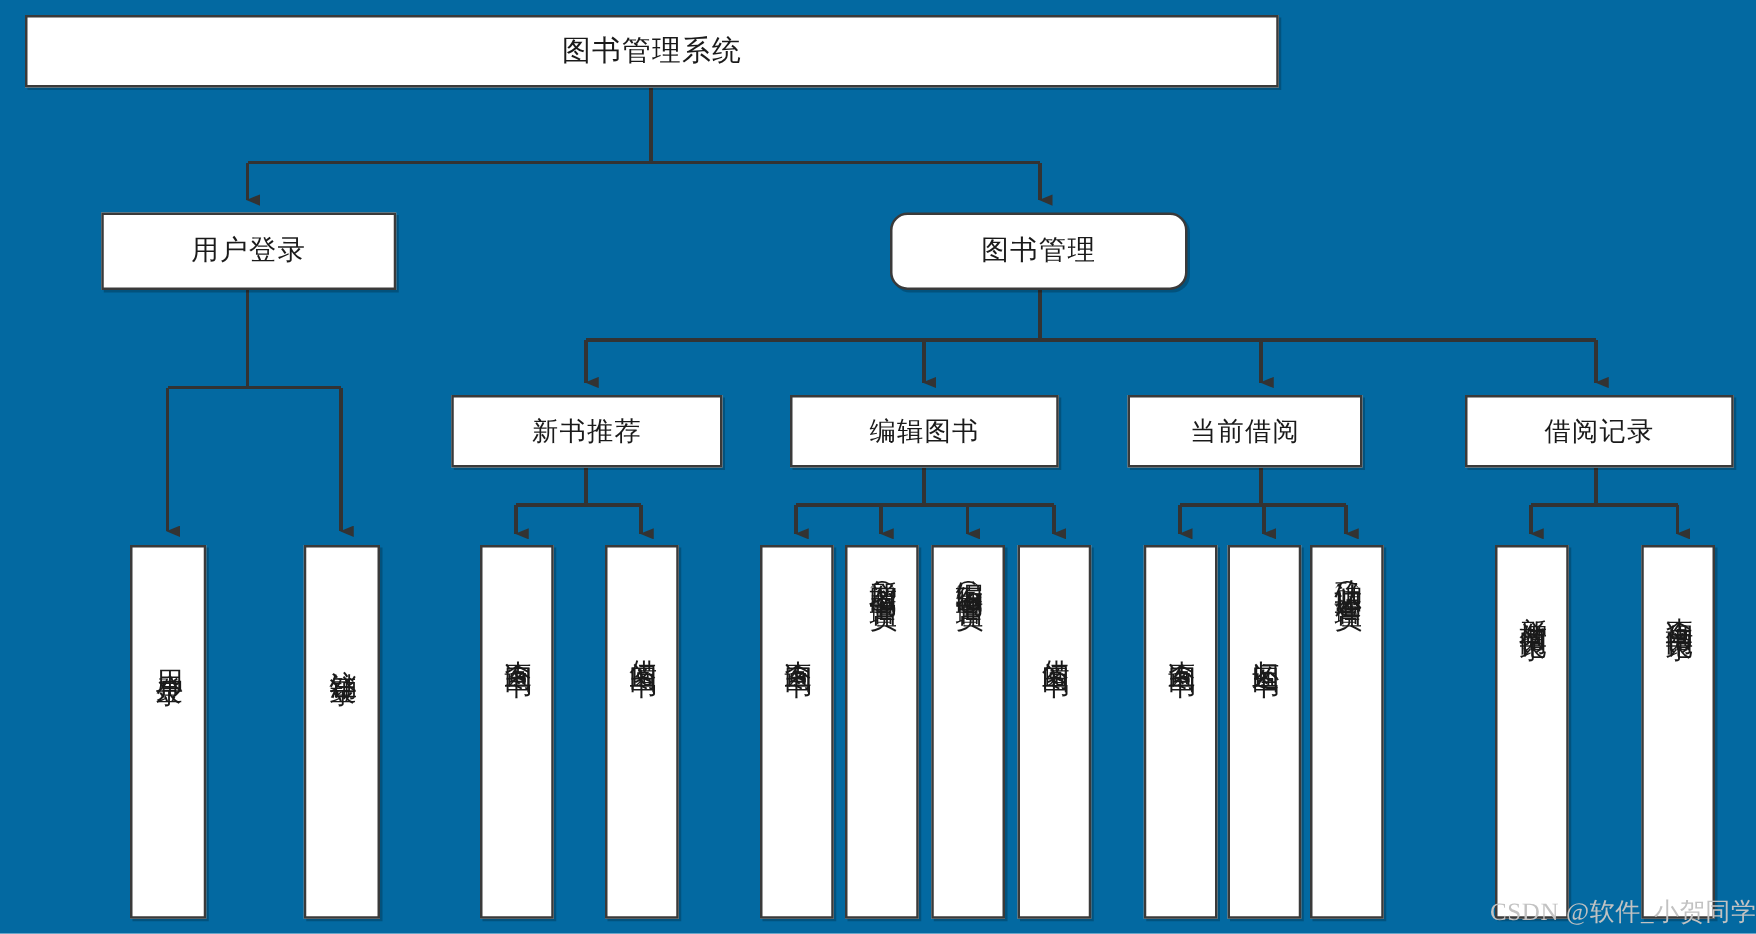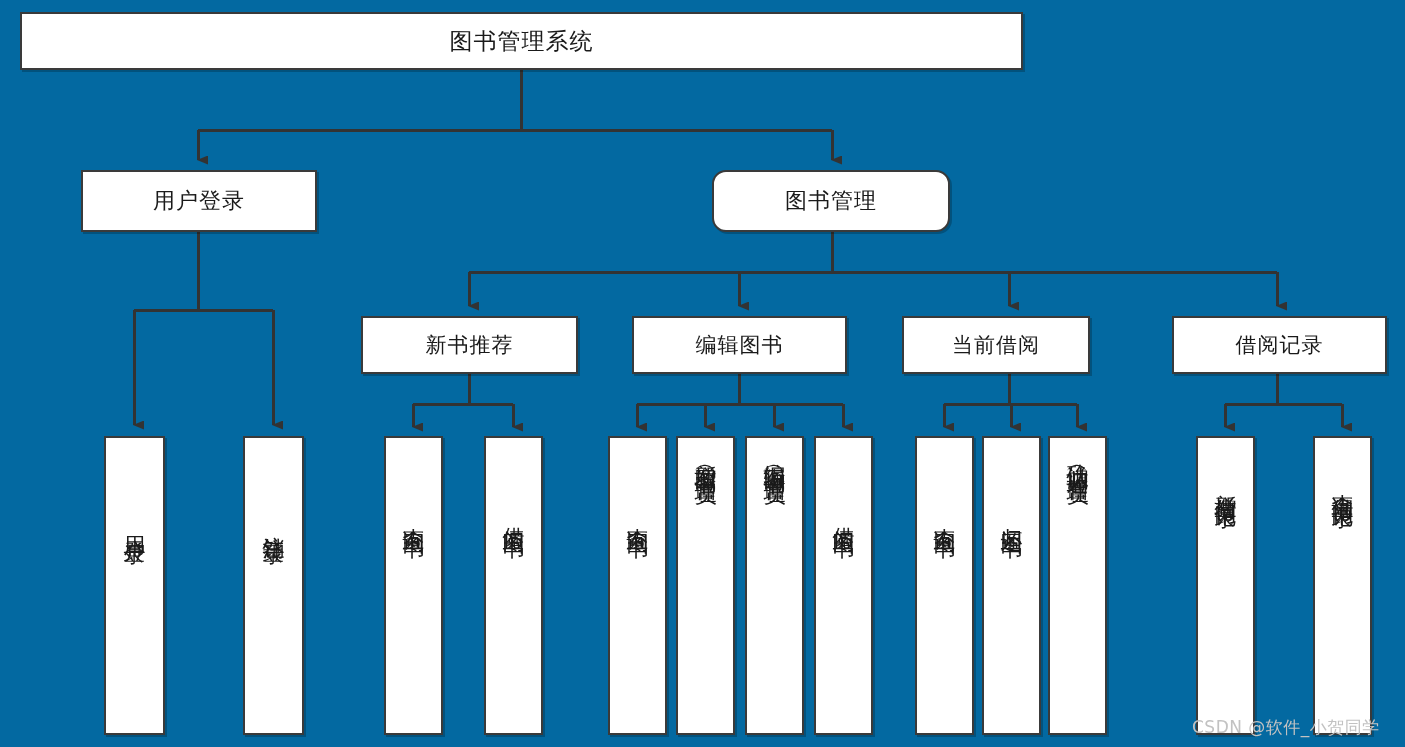--- a/index.html
+++ b/index.html
@@ -35,24 +35,25 @@
     letter-spacing:3px;
     line-height:1.0;
     white-space:nowrap;
   }
   .node-box.lvl1 .node-label{font-size:23px;}
   .node-box.lvl2 .node-label{font-size:22px;}
   .node-box.lvl3 .node-label{font-size:21px;}
   .watermark{
     position:absolute;
     color:#c2c2c2;
-    font-size:17px;
+    font-size:20px;
     letter-spacing:0.5px;
     white-space:nowrap;
     user-select:none;
+    font-family:Liberation Serif, serif;
   }
 </style>
 </head>
 <body>
 
 <div id="diagram-root">
 
   <svg class="canvas" viewBox="0 0 1405 747" xmlns="http://www.w3.org/2000/svg">
     <defs>
       <marker id="arrowhead" markerWidth="9" markerHeight="11" refX="4.5" refY="10" orient="auto" markerUnits="userSpaceOnUse">

